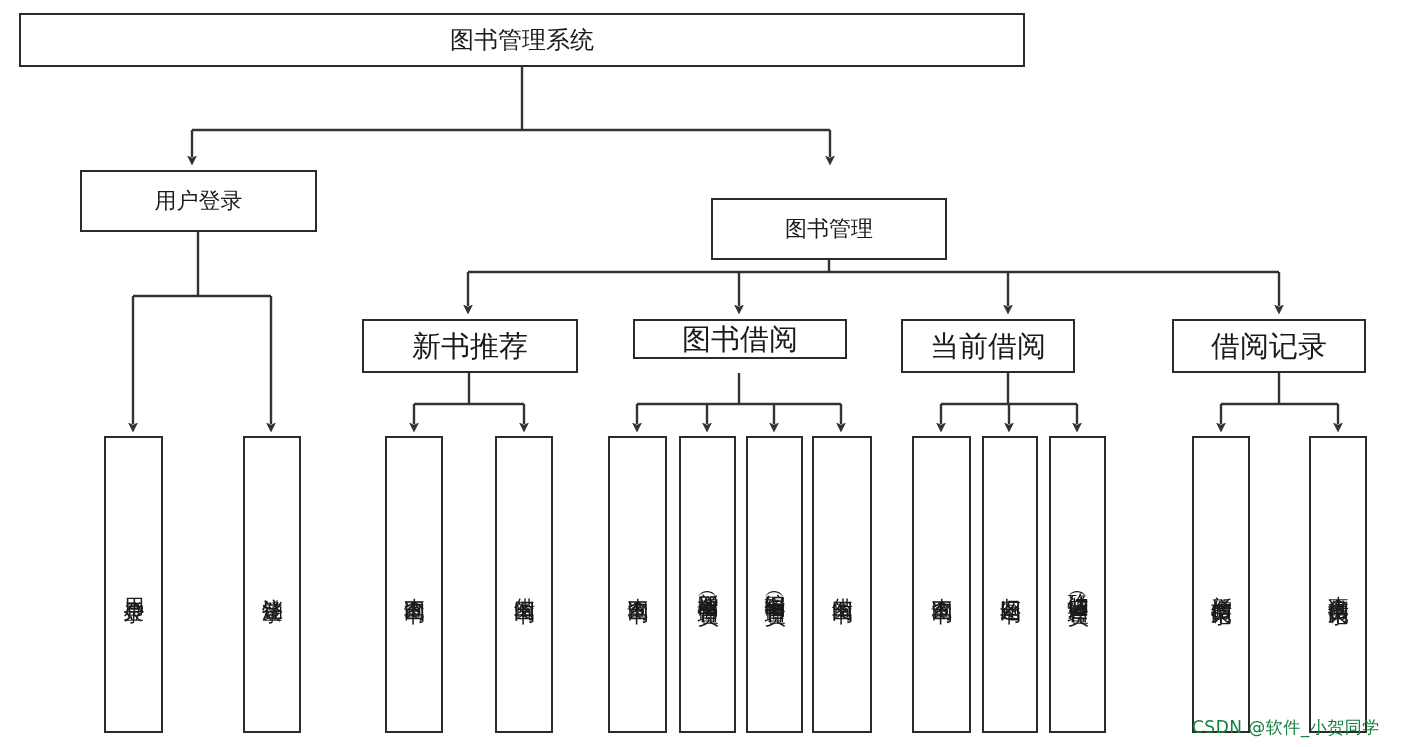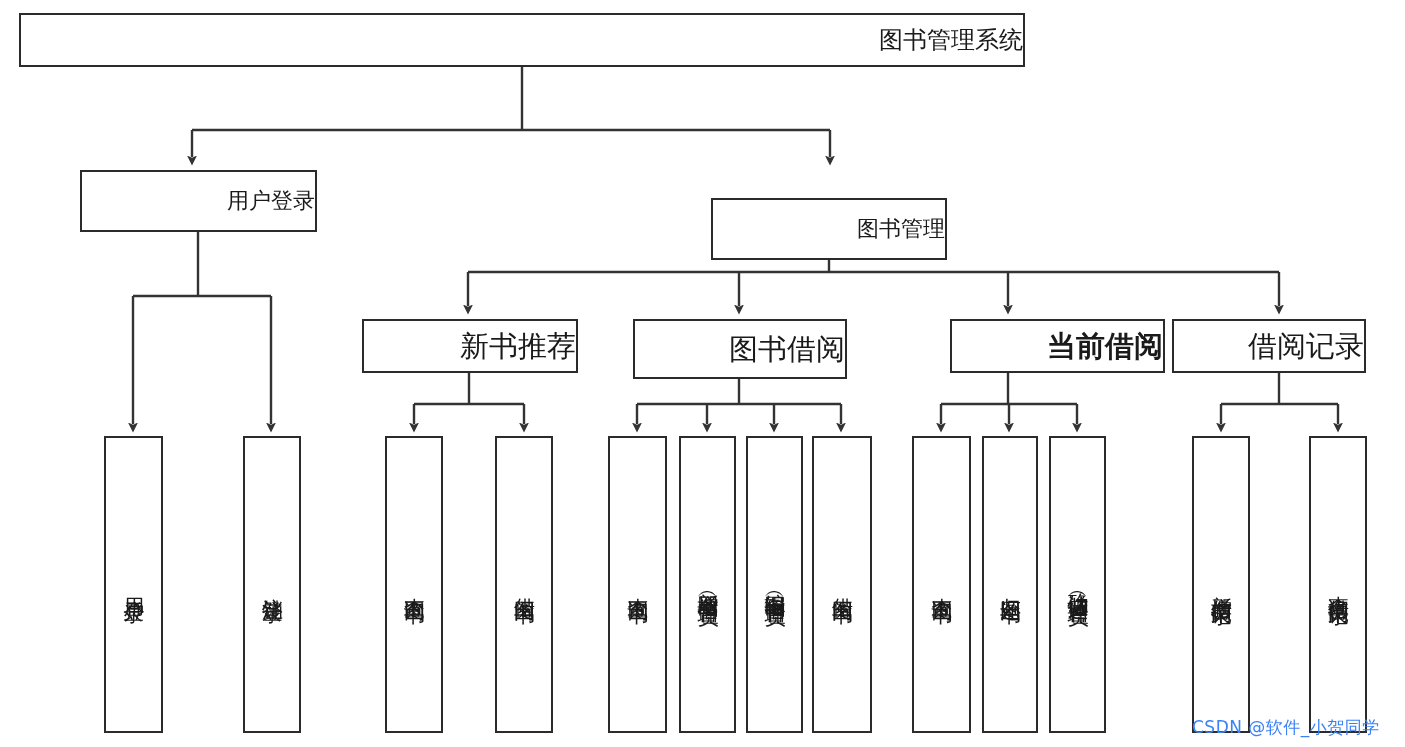--- a/index.html
+++ b/index.html
@@ -25,21 +25,21 @@
     height: 747px;
     pointer-events: none;
   }
   .node {
     position: absolute;
     box-sizing: border-box;
     background: #ffffff;
     border: 2px solid #2b2b2b;
     display: flex;
     align-items: center;
-    justify-content: flex-end;
+    justify-content: center;
     color: #1a1a1a;
     z-index: 2;
   }
   .node.horiz {
     writing-mode: horizontal-tb;
   }
   .node.vert {
     writing-mode: vertical-rl;
     text-orientation: upright;
     justify-content: center;
@@ -51,21 +51,21 @@
     white-space: pre;
     line-height: 1.18;
   }
   .n-root .node-label { font-size: 24px; }
   .n-l1 .node-label { font-size: 22px; }
   .n-l2 .node-label { font-size: 29px; }
   .n-leaf .node-label { font-size: 21px; }
 
   .watermark {
     position: absolute;
-    color: #3b82f6;
+    color: #15803d;
     font-size: 17px;
     white-space: nowrap;
     z-index: 5;
     letter-spacing: 0.5px;
   }
 </style>
 </head>
 <body>
 
 <div id="canvas">
@@ -125,24 +125,24 @@
   <div class="node horiz n-l1" style="left:80px; top:170px; width:237px; height:62px;">
     <span class="node-label">用户登录</span>
   </div>
   <div class="node horiz n-l1" style="left:711px; top:170px; width:236px; height:62px;margin-top:28px;">
     <span class="node-label">图书管理</span>
   </div>
 
   <div class="node horiz n-l2" style="left:362px; top:319px; width:216px; height:54px;">
     <span class="node-label">新书推荐</span>
   </div>
-  <div class="node horiz n-l2" style="left:633px; top:319px; width:214px; height:60px;">
+  <div class="node horiz n-l2" style="left:633px; top:319px; width:214px; height:40px;">
     <span class="node-label">图书借阅</span>
   </div>
-  <div class="node horiz n-l2" style="left:950px; top:319px; width:215px; height:54px;font-weight:bold;">
+  <div class="node horiz n-l2" style="left:901px; top:319px; width:174px; height:54px;">
     <span class="node-label">当前借阅</span>
   </div>
   <div class="node horiz n-l2" style="left:1172px; top:319px; width:194px; height:54px;">
     <span class="node-label">借阅记录</span>
   </div>
 
   <div class="node vert n-leaf" style="left:104px; top:436px; width:59px; height:297px;">
     <span class="node-label">用户登录</span>
   </div>
   <div class="node vert n-leaf" style="left:243px; top:436px; width:58px; height:297px;">

